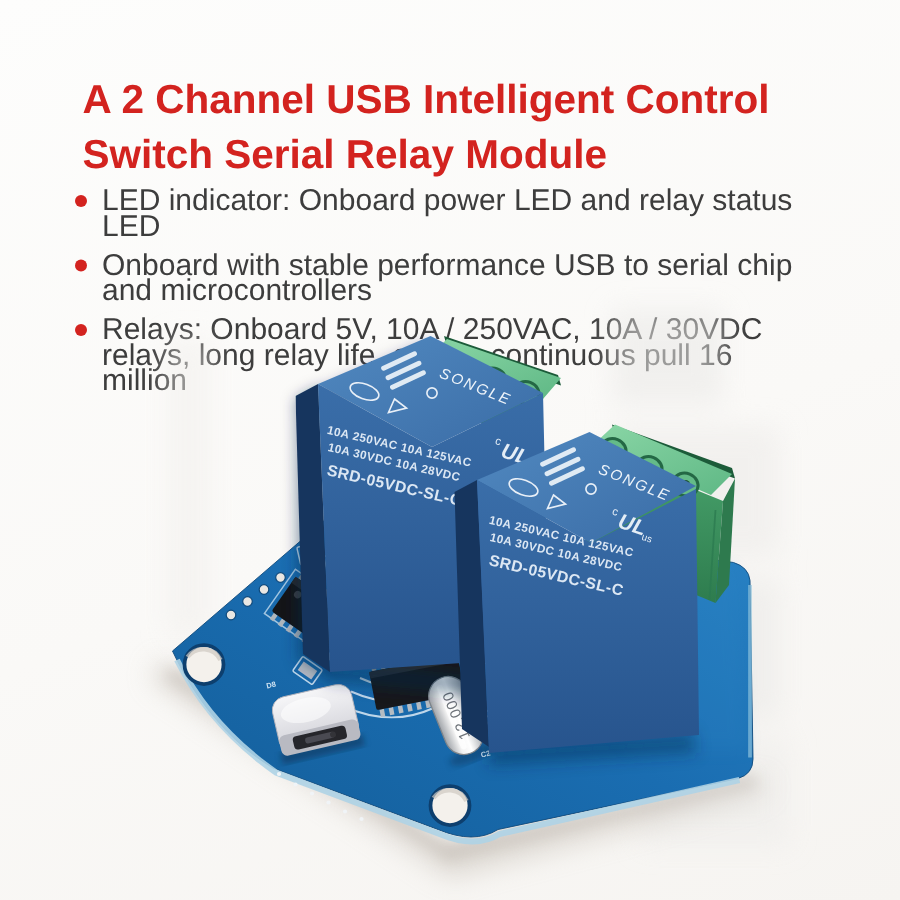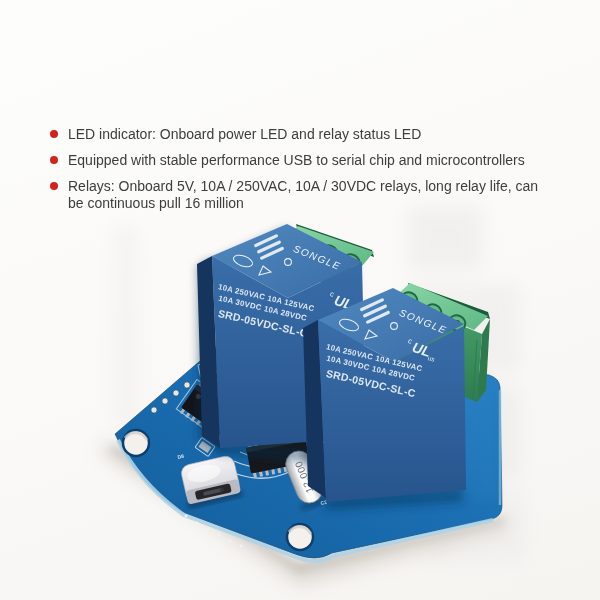--- a/index.html
+++ b/index.html
@@ -3,47 +3,49 @@
 <meta charset="utf-8">
 <style>
   html,body{margin:0;padding:0;background:#ffffff;}
   .stage{position:relative;width:600px;height:600px;overflow:hidden;
          background:linear-gradient(160deg,#fdfdfc 0%,#faf9f7 55%,#f6f4f1 100%);
          font-family:"Liberation Sans",sans-serif;}
   .title{position:absolute;left:55px;top:48px;width:520px;
          font-size:27px;line-height:37px;font-weight:bold;color:#d3231f;}
   .features{position:absolute;left:50px;top:126px;width:500px;}
   .feature{position:relative;padding-left:18px;margin-bottom:9px;
-           font-size:14px;line-height:17px;color:#3d3d3d;}
+           font-size:20px;line-height:17px;color:#3d3d3d;}
   .feature .dot{position:absolute;left:0;top:4px;width:8px;height:8px;
                 border-radius:50%;background:#d3231f;}
   svg{position:absolute;left:0;top:0;}
   svg text{font-family:"Liberation Sans",sans-serif;}
   .relay-txt{fill:#dce7f3;font-weight:bold;letter-spacing:.3px;}
   .silk{fill:#e4f0fa;font-size:5px;font-weight:bold;opacity:.9;}
   .smd-o{fill:none;stroke:#dcebf7;stroke-width:1;opacity:.85;}
   .smd-b{fill:#b7bcc4;}
   .mark{stroke:#e8eff7;fill:none;stroke-width:1.1;}
 </style>
 </head>
 <body>
 
 <div class="stage">
 
   <div class="title">
+    <div>A 2 Channel USB Intelligent Control</div>
+    <div>Switch Serial Relay Module</div>
   </div>
 
   <div class="features">
     <div class="feature">
       <span class="dot"></span>
       <span>LED indicator: Onboard power LED and relay status LED</span>
     </div>
     <div class="feature">
       <span class="dot"></span>
-      <span>Equipped with stable performance USB to serial chip and microcontrollers</span>
+      <span>Onboard with stable performance USB to serial chip and microcontrollers</span>
     </div>
     <div class="feature">
       <span class="dot"></span>
       <span>Relays: Onboard 5V, 10A / 250VAC, 10A / 30VDC relays, long relay life, can be continuous pull 16 million</span>
     </div>
   </div>
 
   <svg width="600" height="600" viewBox="0 0 600 600">
     <defs>
       <linearGradient id="gBoard" x1="0" y1="1" x2="1" y2="0">

